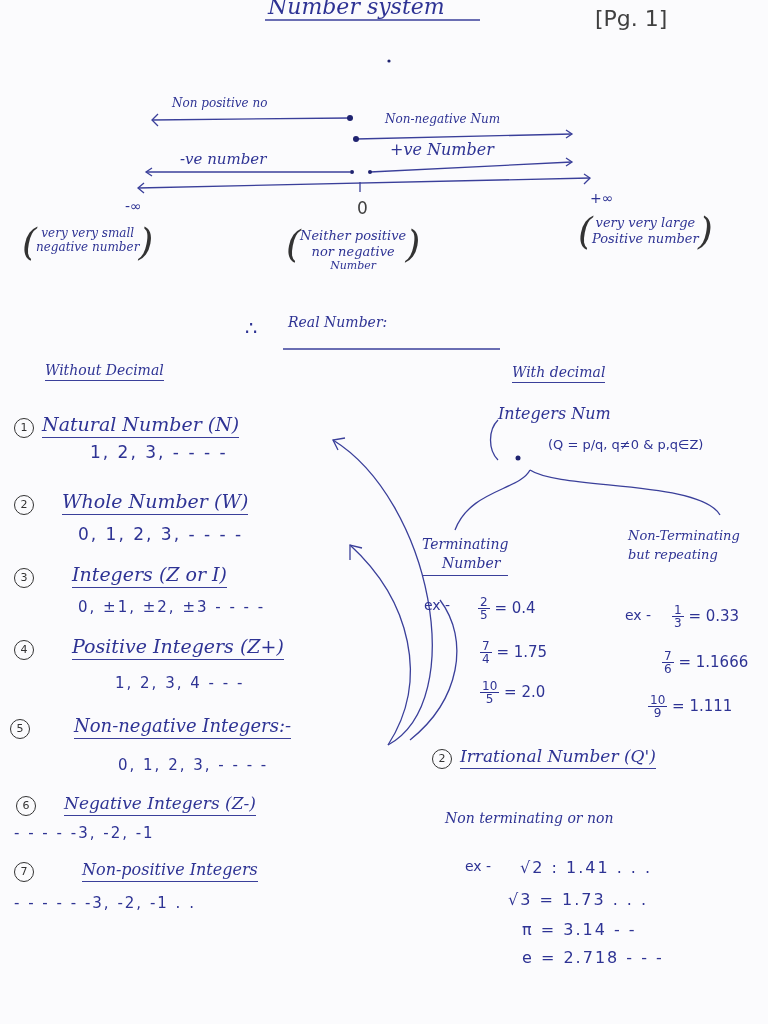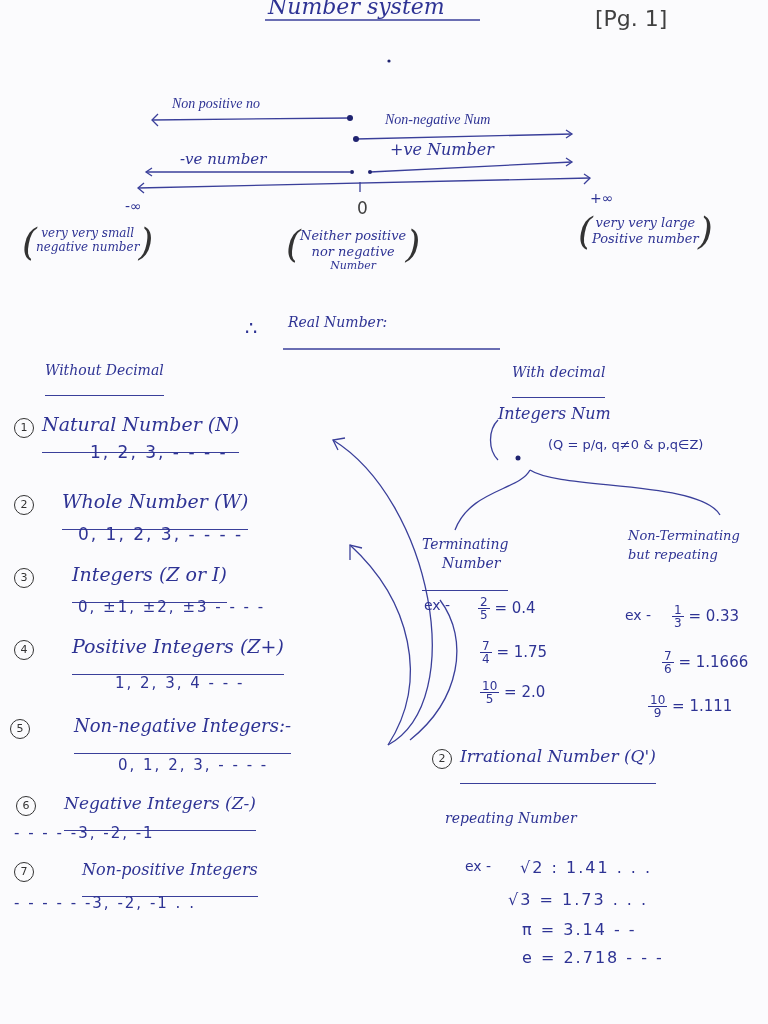--- a/index.html
+++ b/index.html
@@ -6,31 +6,31 @@
     body {
       width:768px; height:1024px; overflow:hidden; position:relative;
       background:#fbfbfd;
       font-family:"DejaVu Sans", sans-serif;
       color:#2b2f8f;
     }
     .ink { color:#2e3394; }
     .dark { color:#404040; }
     .abs { position:absolute; white-space:nowrap; }
     .hw { font-family:"DejaVu Serif", serif; font-style:italic; }
-    .ul { border-bottom:1.5px solid #3a3f9a; padding-bottom:17px; }
+    .ul { border-bottom:1.5px solid #3a3f9a; padding-bottom:2px; }
     .paren { position:absolute; font-size:15px; line-height:1.2; text-align:center; }
     .paren::before, .paren::after { position:absolute; top:-6px; font-size:38px; font-weight:100; color:#333; }
     .paren::before { content:"("; left:-14px; }
     .paren::after { content:")"; right:-14px; }
     .num-circ { display:inline-block; width:18px; height:18px; border:1.5px solid #333; border-radius:50%; font-size:11px; text-align:center; line-height:18px; color:#333; margin-right:8px; }
     .title { font-size:22px; }
     .head { font-size:14px; }
     .item { font-size:19px; }
     .vals { font-size:17px; letter-spacing:2px; }
-    .small { font-size:14px;font-family:Liberation Serif, serif; }
+    .small { font-size:12px; }
     .frac { display:inline-flex; flex-direction:column; align-items:center; font-size:12px; line-height:12px; vertical-align:middle; }
     .frac span:first-child { border-bottom:1px solid #2e3394; padding:0 2px; }
     svg.lines { position:absolute; left:0; top:0; }
   </style>
 </head>
 <body>
 
 <svg class="lines" width="768" height="1024">
   <g stroke="#3a3f9a" stroke-width="1.3" fill="none">
 
@@ -202,21 +202,21 @@
       <span>10</span>
       <span>9</span>
     </span>
   <span>= 1.111</span>
 </div>
 
 <div class="abs" style="left:432px; top:746px;">
   <span class="num-circ">2</span><span class="hw ink ul" style="font-size:17px;">Irrational Number (Q')</span>
 </div>
 <div class="abs hw ink" style="left:445px; top:808px; font-size:14px; line-height:20px;">
-  <div>repeating Number</div>
+  <div>Non terminating or non</div>
 </div>
 <div class="abs ink" style="left:465px; top:858px; font-size:14px;">ex -</div>
 
 <div class="abs ink" style="left:520px; top:858px; font-size:16px; letter-spacing:2px;">
   <span>√2</span> <span>: 1.41 . . .</span>
 </div>
 <div class="abs ink" style="left:508px; top:890px; font-size:16px; letter-spacing:2px;">
   <span>√3</span> <span>= 1.73 . . .</span>
 </div>
 <div class="abs ink" style="left:522px; top:920px; font-size:16px; letter-spacing:2px;">

